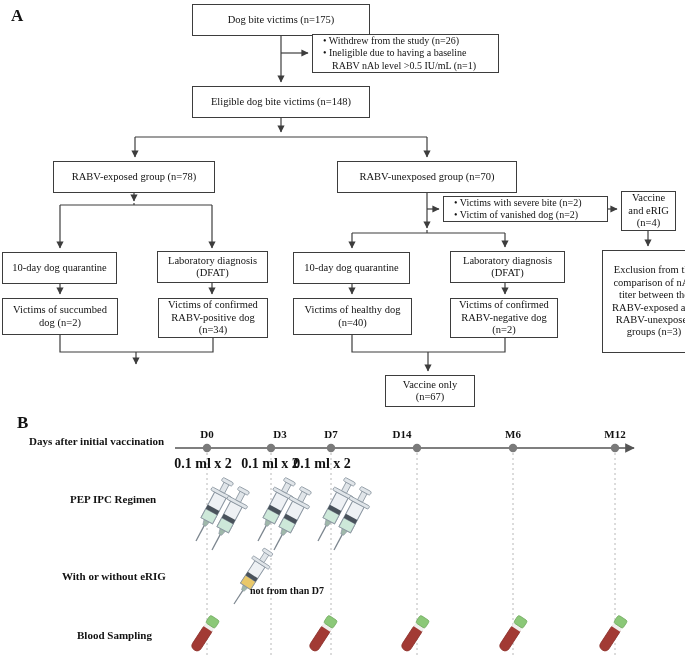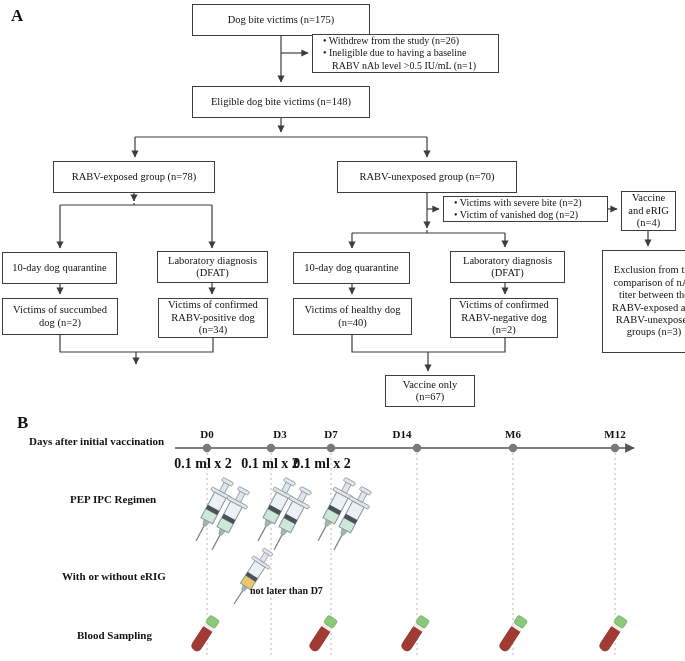--- a/index.html
+++ b/index.html
@@ -185,15 +185,15 @@
   <div class="tl-label" style="left:280px;top:428px;">D3</div>
   <div class="tl-label" style="left:331px;top:428px;">D7</div>
   <div class="tl-label" style="left:402px;top:428px;">D14</div>
   <div class="tl-label" style="left:513px;top:428px;">M6</div>
   <div class="tl-label" style="left:615px;top:428px;">M12</div>
 
   <div class="dose-label" style="left:203px;top:456px;">0.1 ml x 2</div>
   <div class="dose-label" style="left:270px;top:456px;">0.1 ml x 2</div>
   <div class="dose-label" style="left:322px;top:456px;">0.1 ml x 2</div>
 
-  <div class="note-label" style="left:250px;top:585px;">not later than D7</div>
+  <div class="note-label" style="left:250px;top:585px;">not from than D7</div>
 
 </div>
 
 </body></html>

